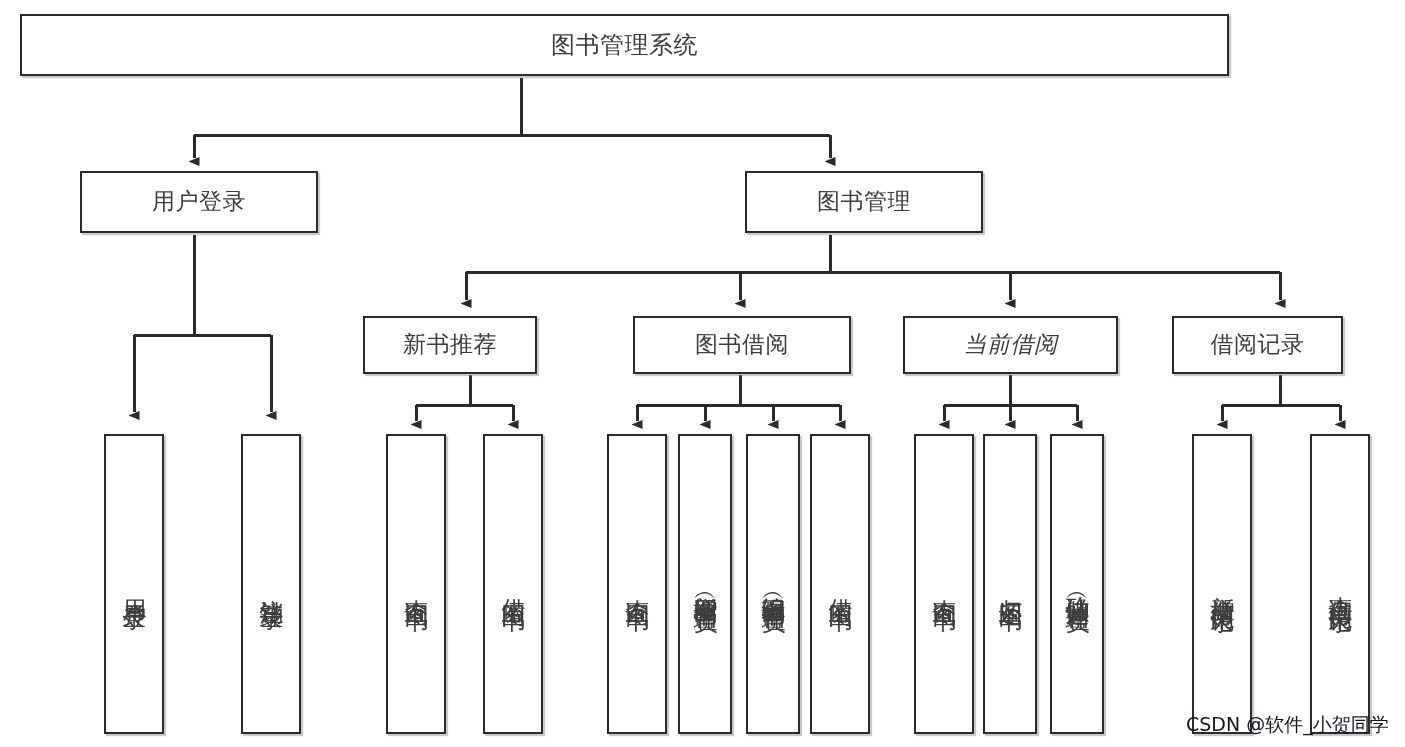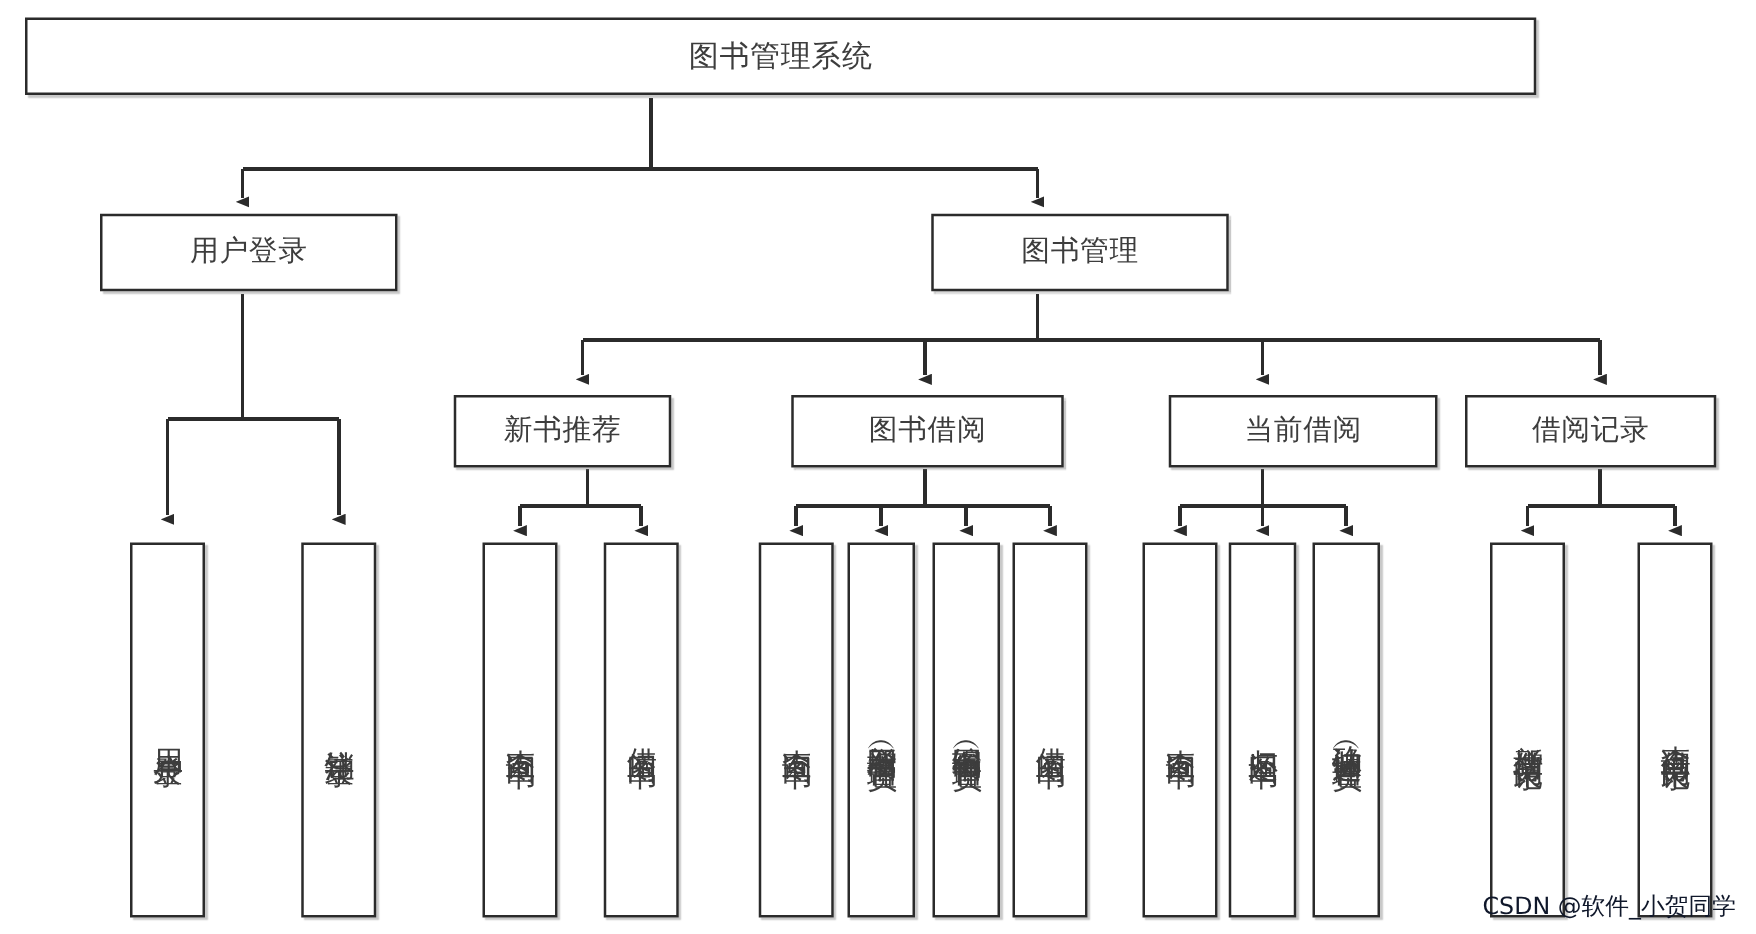--- a/index.html
+++ b/index.html
@@ -146,24 +146,24 @@
   <div class="node horizontal" style="left:745px; top:171px; width:238px; height:62px;">
     <span class="node-label">图书管理</span>
   </div>
 
   <div class="node horizontal" style="left:363px; top:316px; width:174px; height:58px;">
     <span class="node-label">新书推荐</span>
   </div>
   <div class="node horizontal" style="left:633px; top:316px; width:218px; height:58px;">
     <span class="node-label">图书借阅</span>
   </div>
-  <div class="node horizontal" style="left:935px; top:316px; width:215px; height:58px;">
+  <div class="node horizontal" style="left:903px; top:316px; width:215px; height:58px;font-style:italic;">
     <span class="node-label">当前借阅</span>
   </div>
-  <div class="node horizontal" style="left:1172px; top:316px; width:201px; height:58px;">
+  <div class="node horizontal" style="left:1172px; top:316px; width:171px; height:58px;">
     <span class="node-label">借阅记录</span>
   </div>
 
   <div class="node vertical" style="left:104px; top:434px; width:60px; height:300px;">
     <span class="node-label">用户登录</span>
   </div>
   <div class="node vertical" style="left:241px; top:434px; width:60px; height:300px;">
     <span class="node-label">注销登录</span>
   </div>
 

